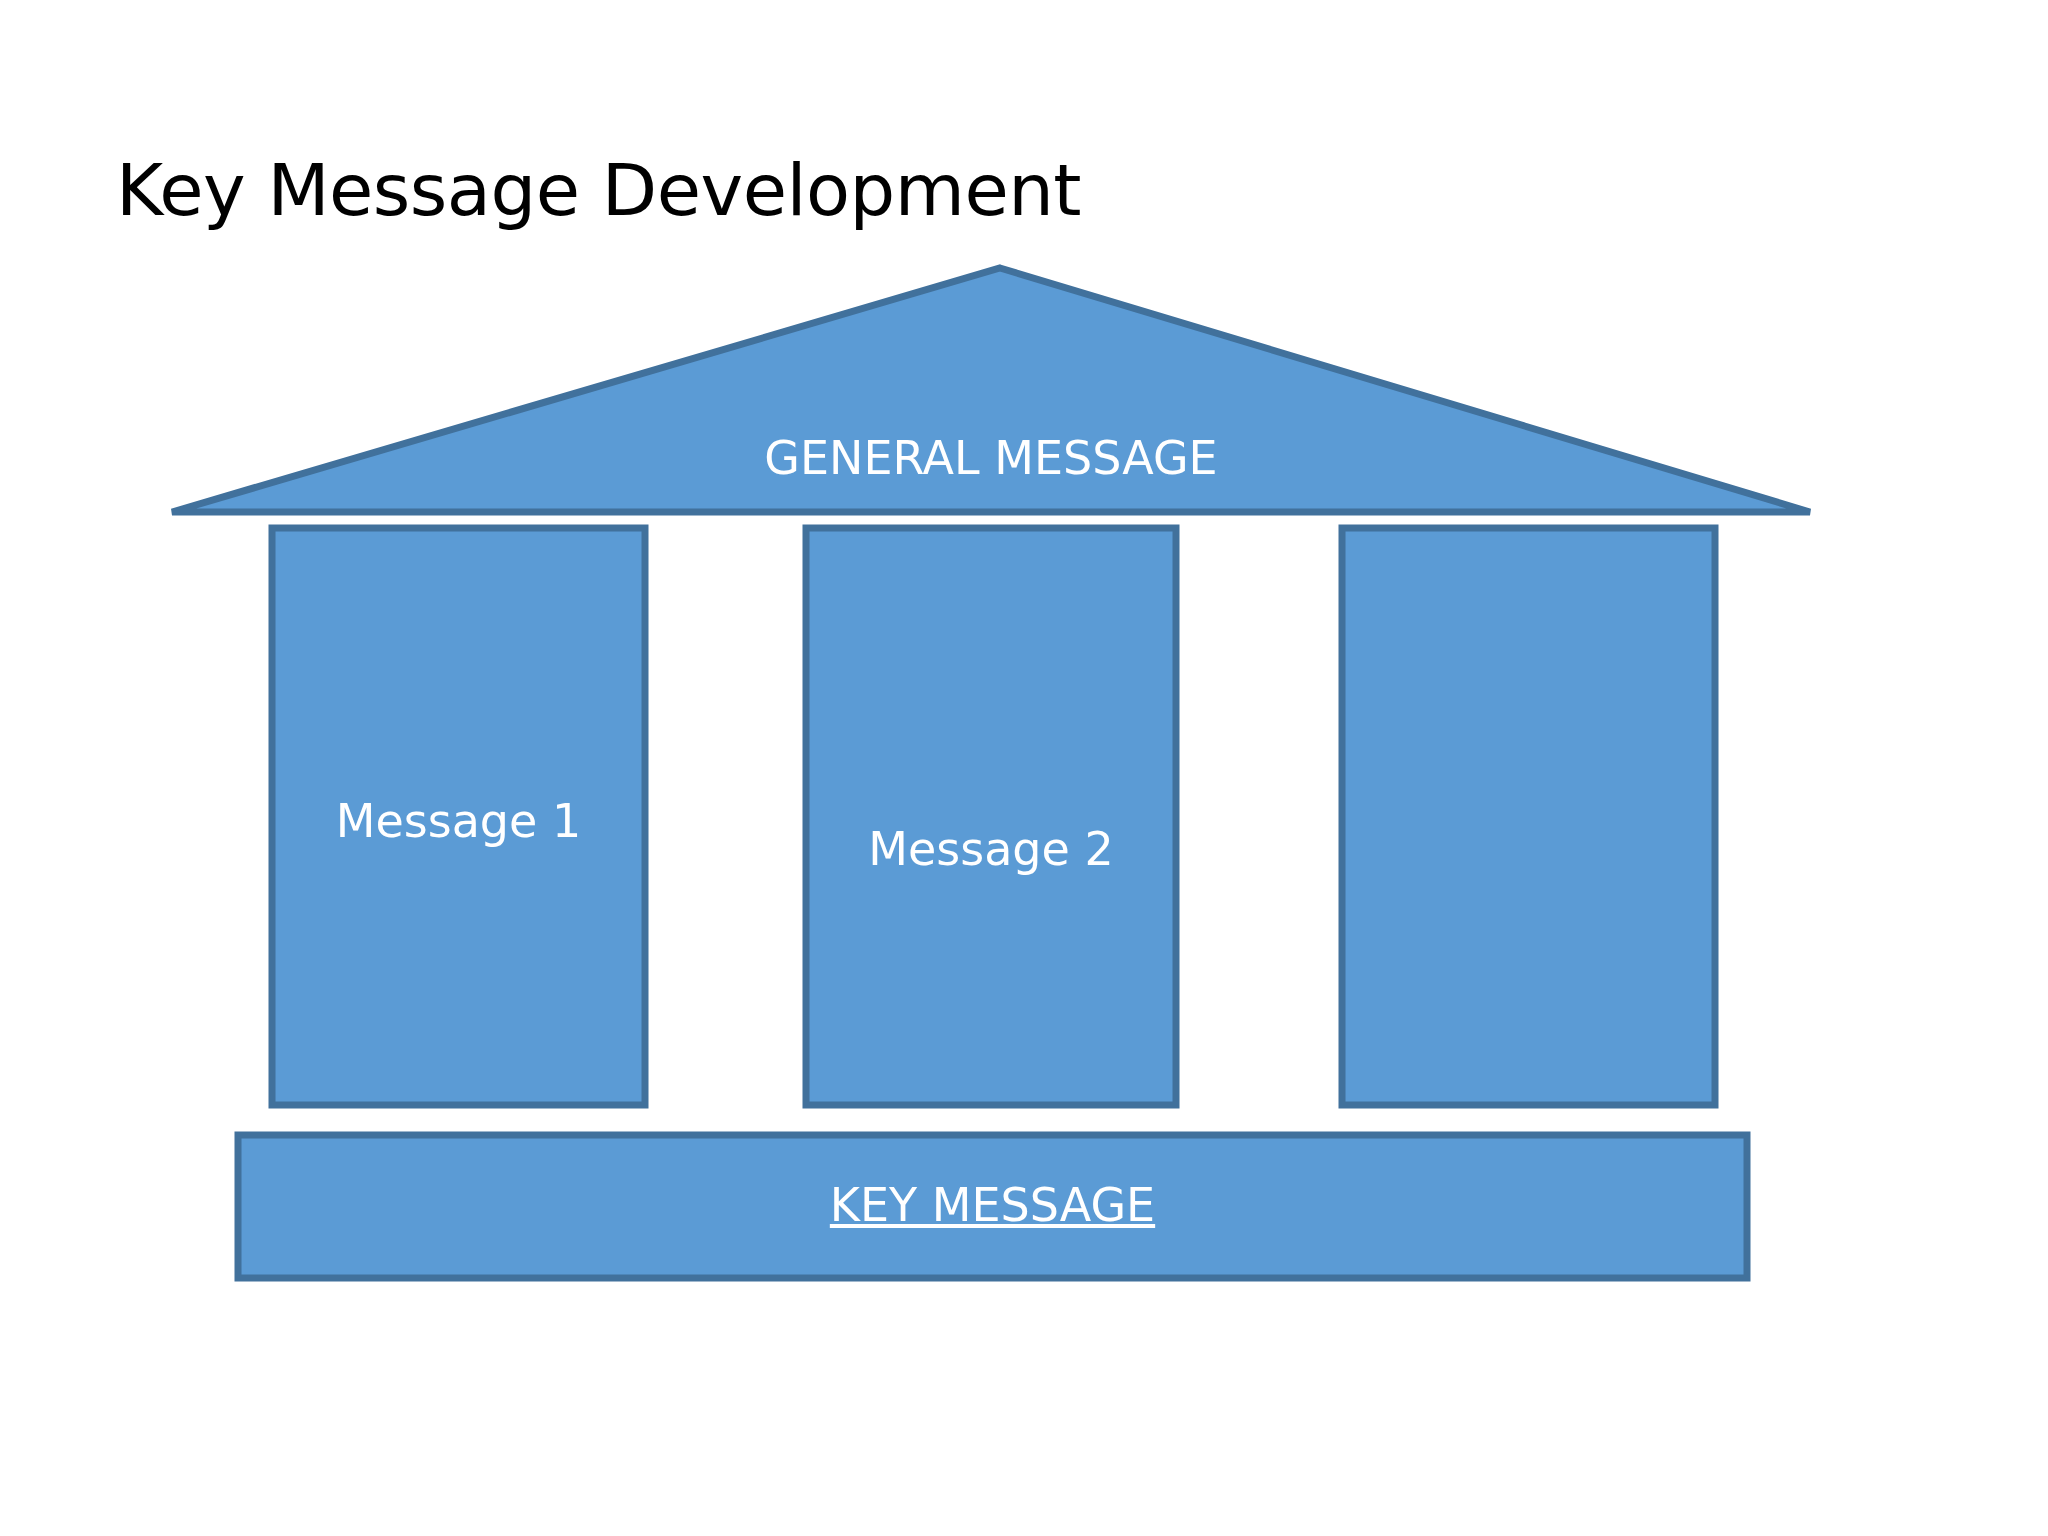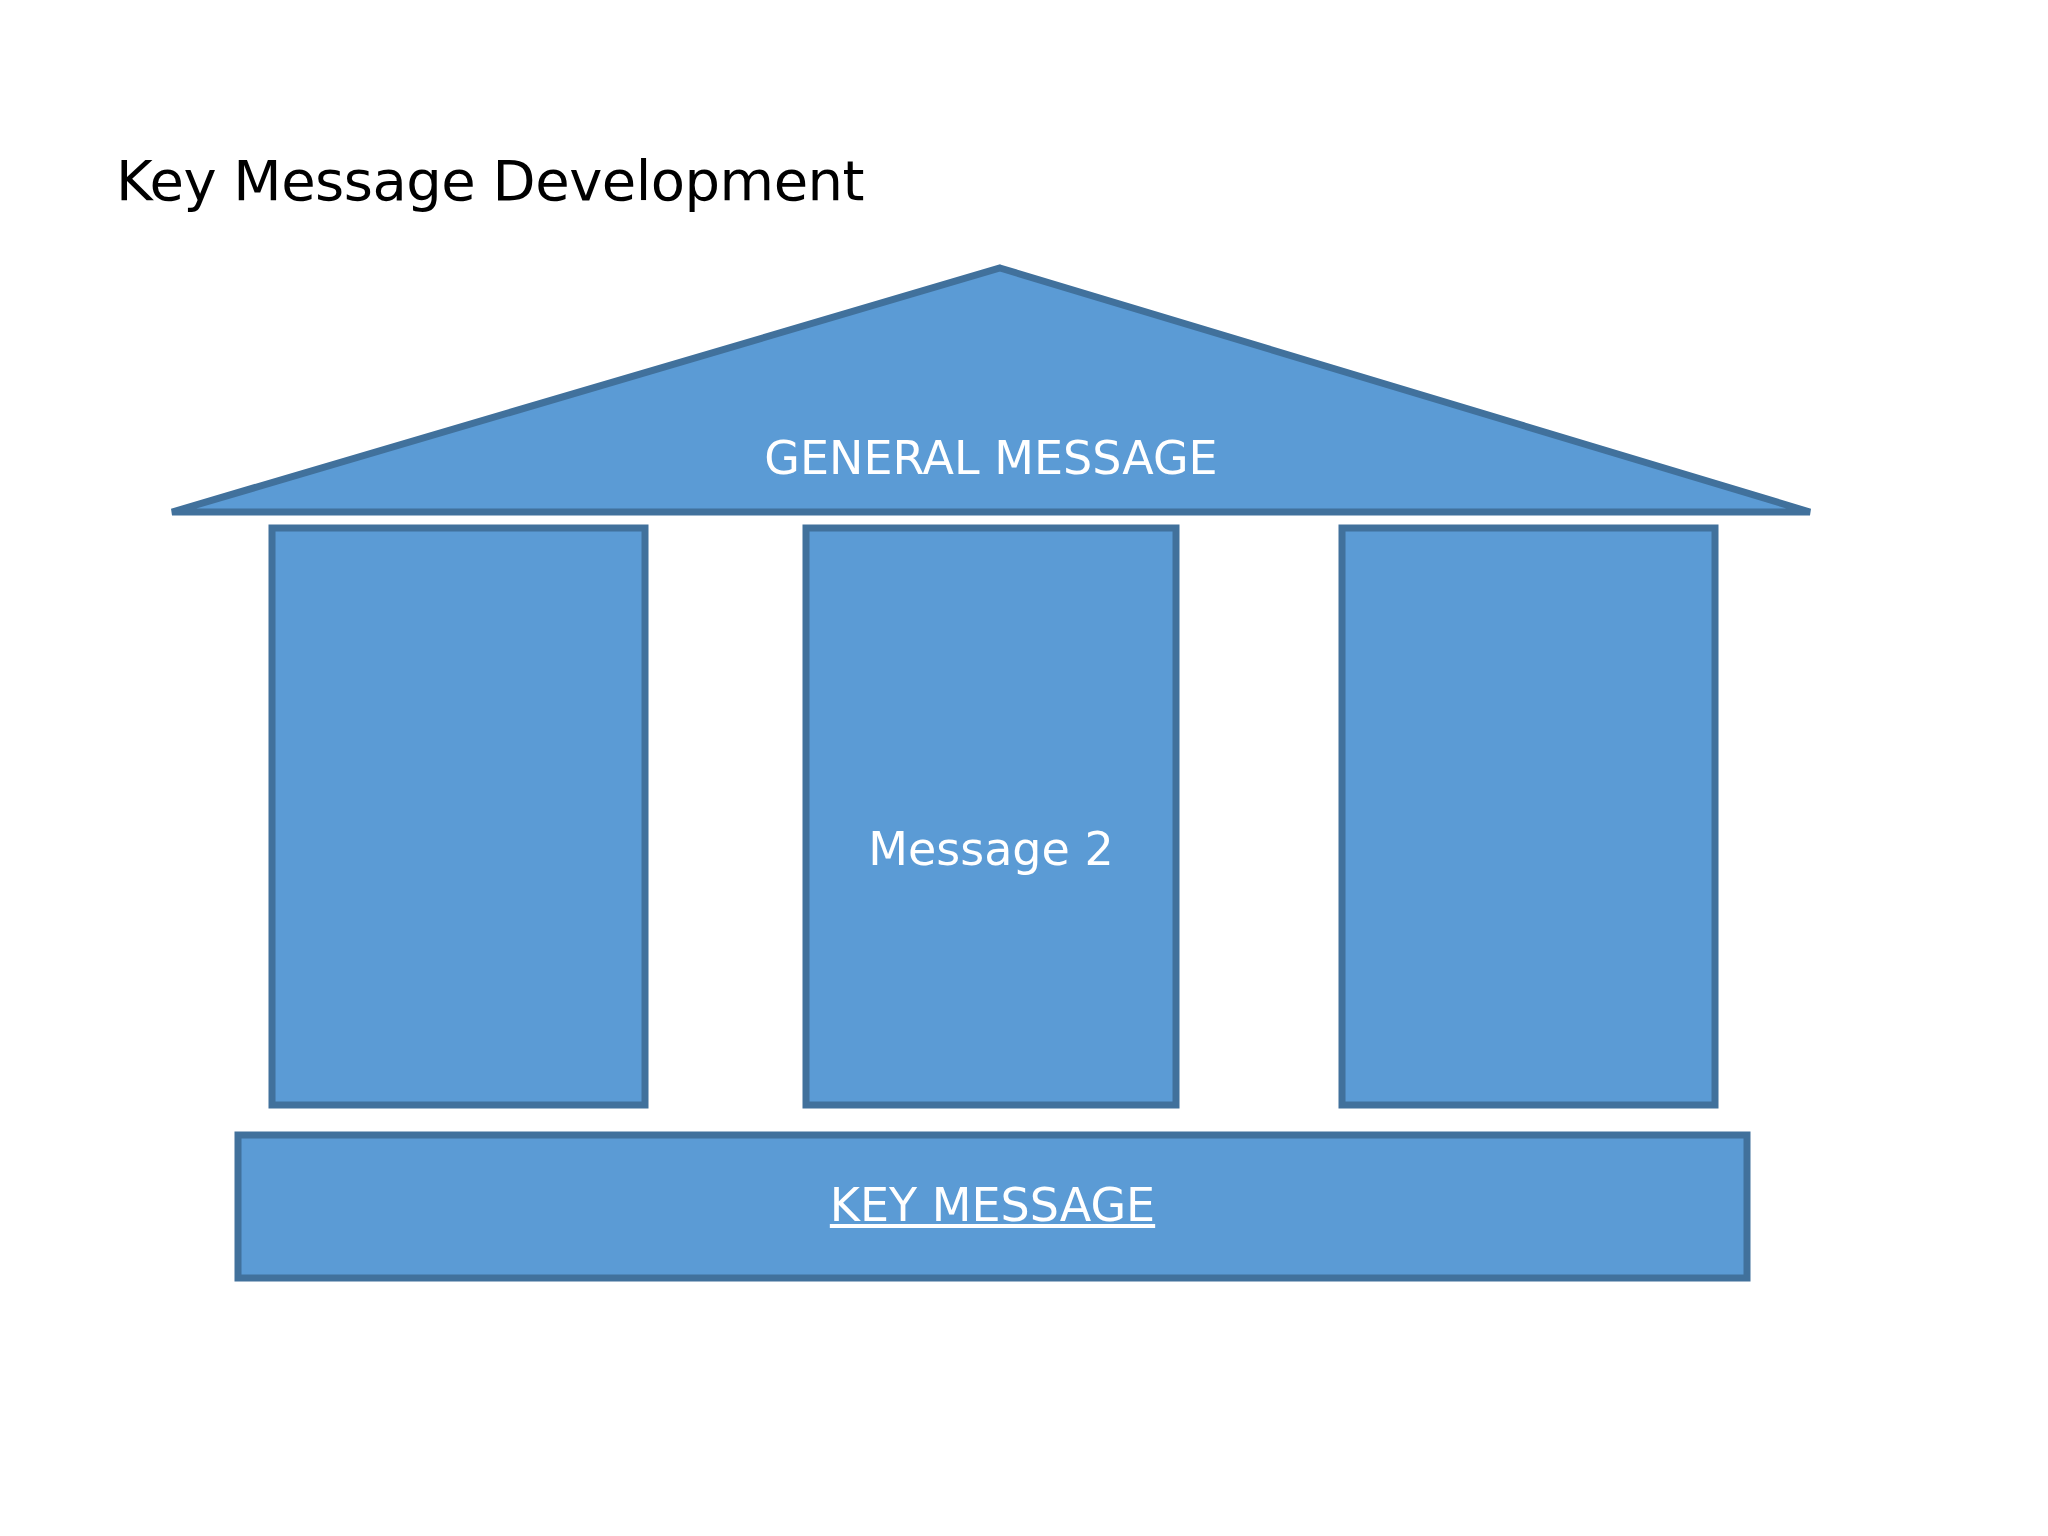--- a/index.html
+++ b/index.html
@@ -19,21 +19,21 @@
     overflow: hidden;
   }
 
   
   #slide-title {
     position: absolute;
     left: 116px;
     top: 150px;
     width: 1500px;
     font-family: "DejaVu Sans", "Liberation Sans", sans-serif;
-    font-size: 56px;
+    font-size: 72px;
     font-weight: 400;
     line-height: 1.12;
     color: #000000;
     letter-spacing: -0.5px;
     white-space: nowrap;
   }
 
   
   #temple {
     position: absolute;
@@ -102,20 +102,21 @@
 
       <rect x="806" y="528" width="370" height="577" fill="#5B9BD5" stroke="#41719C" stroke-width="7"></rect>
 
       <rect x="1342" y="528" width="373" height="577" fill="#5B9BD5" stroke="#41719C" stroke-width="7"></rect>
 
       <rect x="238" y="1135" width="1509" height="143" fill="#5B9BD5" stroke="#41719C" stroke-width="7"></rect>
     </svg>
 
     <div class="shape-label" id="roof-label" style="color: rgb(255, 255, 255);">GENERAL MESSAGE</div>
 
+    <div class="shape-label pillar-label" id="pillar-label-0" style="color: rgb(255, 255, 255);">Message 1</div>
 
     <div class="shape-label pillar-label" id="pillar-label-1" style="color: rgb(255, 255, 255);">Message 2</div>
 
 
     <div class="shape-label" id="base-label" style="color: rgb(255, 255, 255); text-decoration: underline;">KEY MESSAGE</div>
 
   </div>
 </div>
 
 </body></html>

